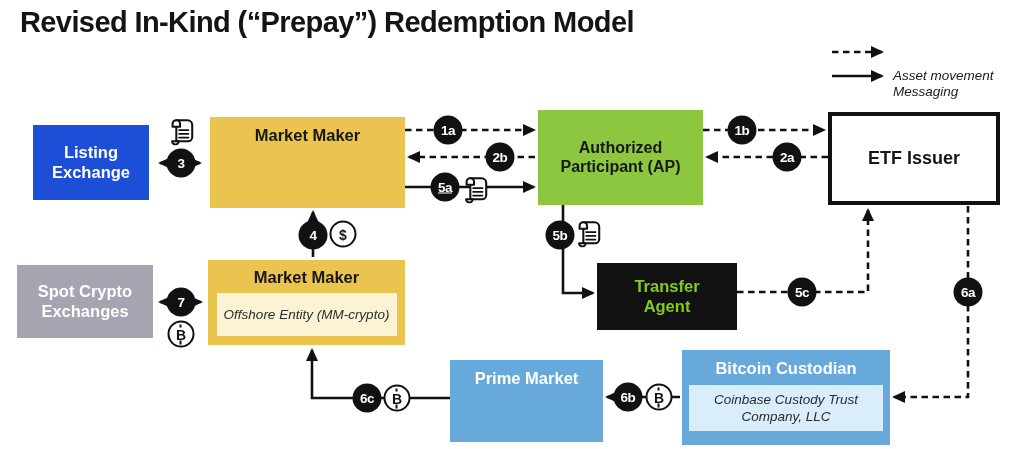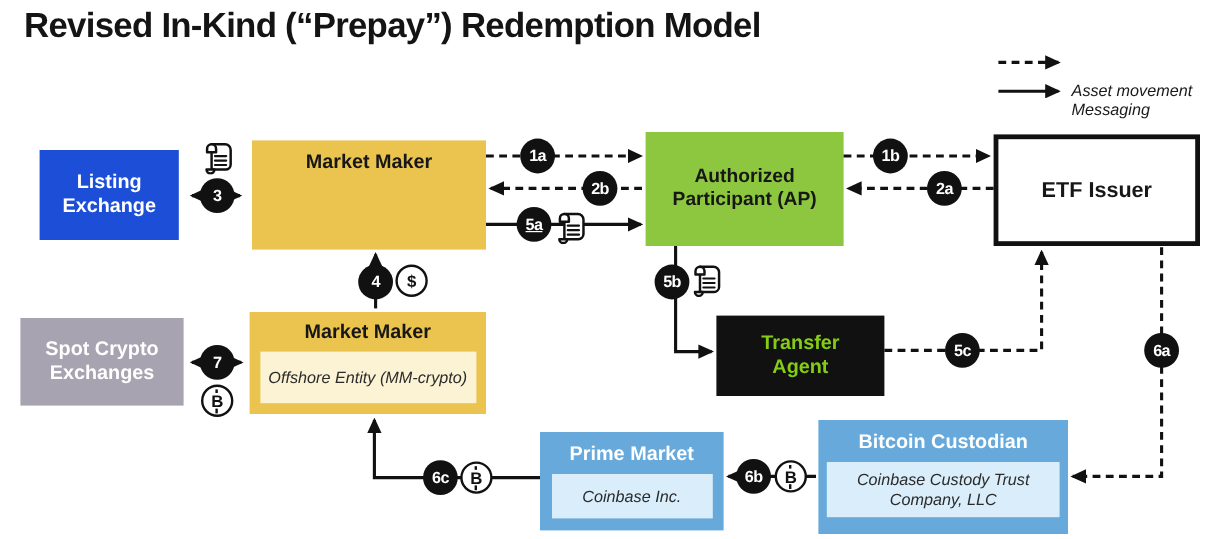--- a/index.html
+++ b/index.html
@@ -152,21 +152,20 @@
     <div class="node-title">Market Maker</div>
     <div class="inner inner-yellow">Offshore Entity (MM-crypto)</div>
   </div>
 
   <div class="node n-ta white">
     <div class="node-title">Transfer Agent</div>
   </div>
 
   <div class="node n-pb">
     <div class="node-title">Prime Market</div>
-    <div class="inner inner-blue">Coinbase Inc.</div>
   </div>
 
   <div class="node n-bc">
     <div class="node-title">Bitcoin Custodian</div>
     <div class="inner inner-blue">Coinbase Custody Trust Company, LLC</div>
   </div>
 
   <div class="badge" style="left:448px; top:130px;">1a</div>
   <div class="badge" style="left:500px; top:157px;">2b</div>
   <div class="badge" style="left:445px; top:187px;text-decoration:underline;">5a</div>

